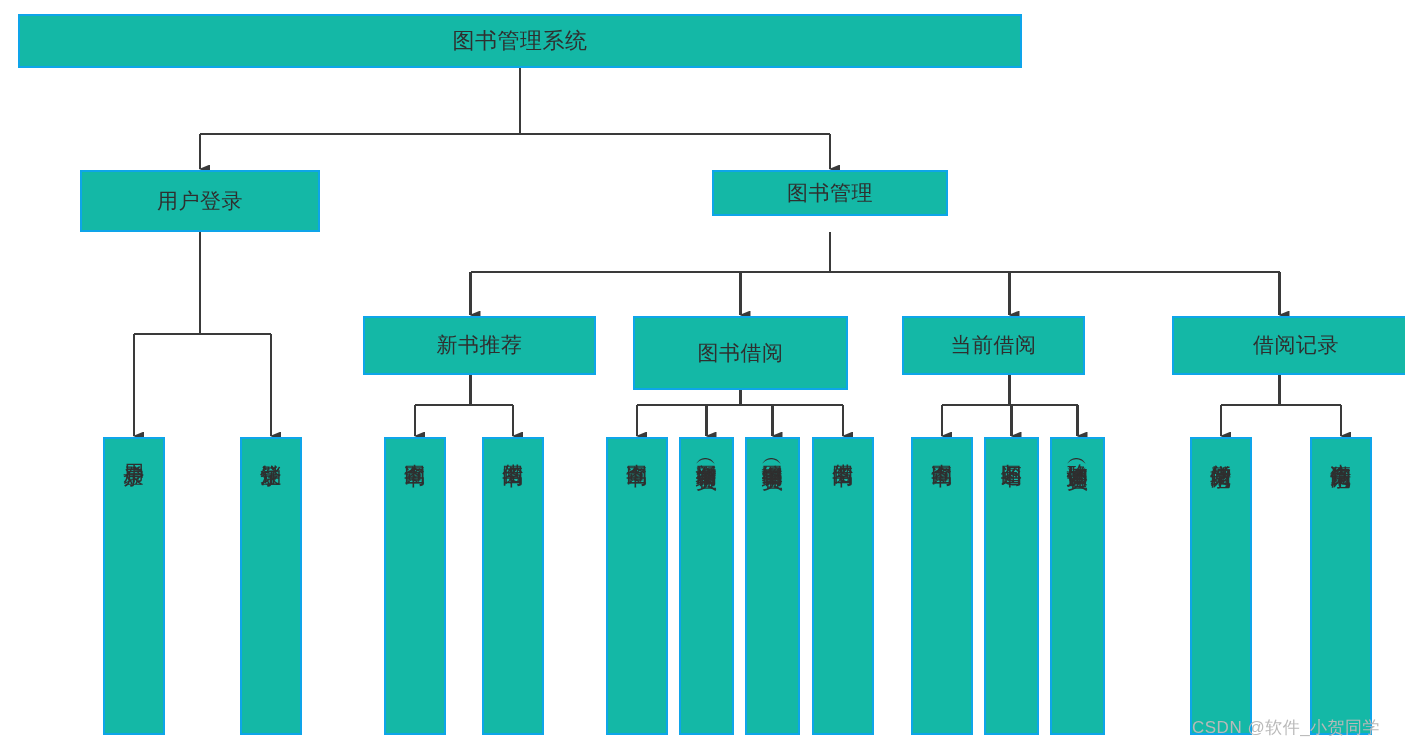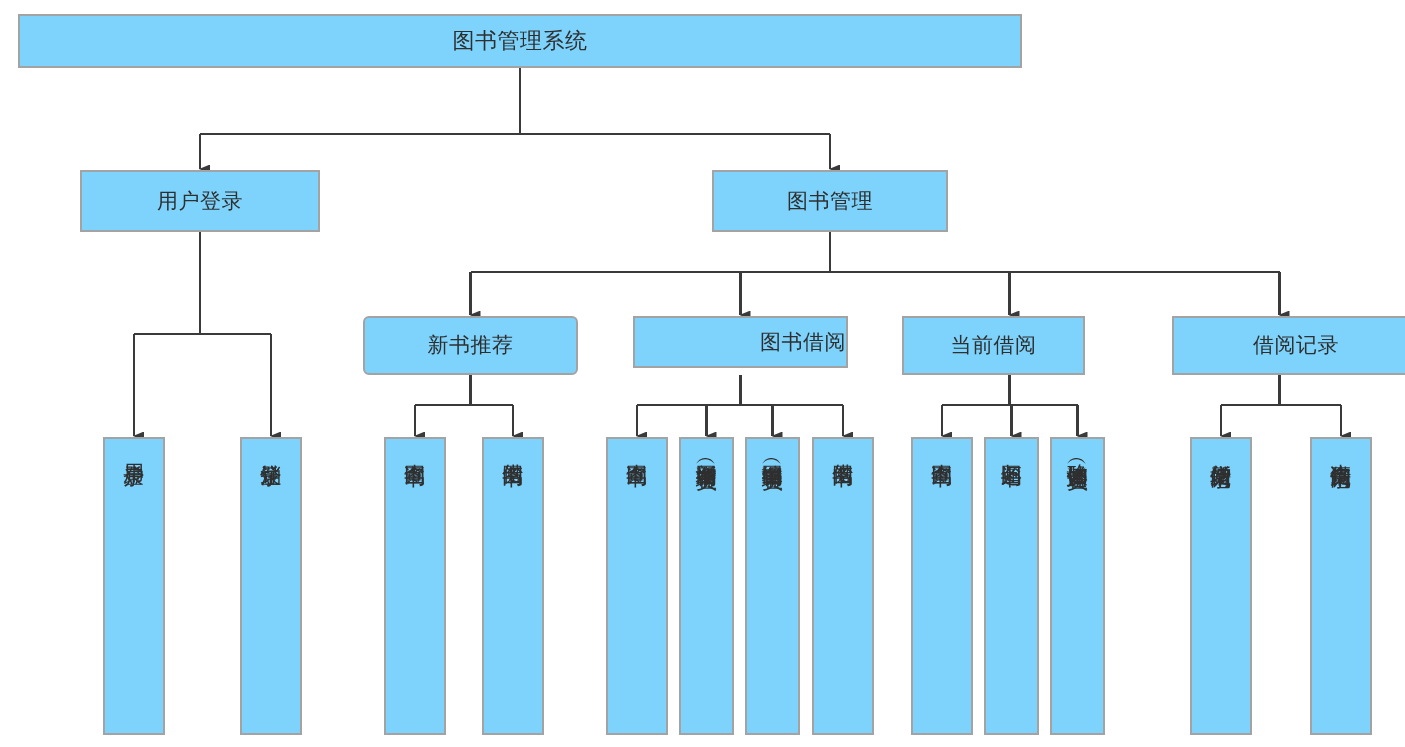--- a/index.html
+++ b/index.html
@@ -6,22 +6,22 @@
   body{
     width:1405px;height:747px;
     font-family:"Liberation Sans","DejaVu Sans",sans-serif;
     overflow:hidden;
   }
   #diagram-root{position:relative;width:1405px;height:747px;background:#fff;}
   svg.edges{position:absolute;left:0;top:0;width:1405px;height:747px;overflow:visible;}
   .node{
     position:absolute;
     box-sizing:border-box;
-    background:#7dd3fc;
-    border:2px solid #a3a3a3;
+    background:#14b8a6;
+    border:2px solid #0ea5e9;
     display:flex;
     align-items:center;
     justify-content:center;
     color:#2f2f2f;
   }
   .node .label{
     display:block;
     text-align:center;
     line-height:1.08;
     letter-spacing:0.5px;
@@ -99,27 +99,27 @@
         <line x1="1341" y1="405" x2="1341" y2="436" stroke="#3a3a3a" stroke-width="2.4" shape-rendering="crispEdges" marker-end="url(#arrowhead)"></line>
       </g>
   </svg>
   <div id="node-layer">
       <div class="node horizontal root" style="left: 18px; top: 14px; width: 1004px; height: 54px;">
         <span class="label">图书管理系统</span>
       </div>
       <div class="node horizontal" style="left: 80px; top: 170px; width: 240px; height: 62px;">
         <span class="label">用户登录</span>
       </div>
-      <div class="node horizontal" style="left: 712px; top: 170px; width: 236px; height: 62px;">
+      <div class="node horizontal" style="left: 712px; top: 170px; width: 236px; height: 46px;">
         <span class="label">图书管理</span>
       </div>
-      <div class="node horizontal" style="left: 363px; top: 316px; width: 215px; height: 59px; border-radius: 6px;">
+      <div class="node horizontal" style="left: 363px; top: 316px; width: 233px; height: 59px;">
         <span class="label">新书推荐</span>
       </div>
-      <div class="node horizontal" style="left: 633px; top: 316px; width: 215px; height: 52px; justify-content: flex-end;">
+      <div class="node horizontal" style="left: 633px; top: 316px; width: 215px; height: 74px;">
         <span class="label">图书借阅</span>
       </div>
       <div class="node horizontal" style="left: 902px; top: 316px; width: 183px; height: 59px;">
         <span class="label">当前借阅</span>
       </div>
       <div class="node horizontal" style="left: 1172px; top: 316px; width: 248px; height: 59px;">
         <span class="label">借阅记录</span>
       </div>
       <div class="node vertical" style="left: 103px; top: 437px; width: 62px; height: 298px;">
         <span class="label">用户登录</span>
@@ -154,13 +154,14 @@
       <div class="node vertical" style="left: 1050px; top: 437px; width: 55px; height: 298px;">
         <span class="label">确认归还（管理员）</span>
       </div>
       <div class="node vertical" style="left: 1190px; top: 437px; width: 62px; height: 298px;">
         <span class="label">新增借阅记录</span>
       </div>
       <div class="node vertical" style="left: 1310px; top: 437px; width: 62px; height: 298px;">
         <span class="label">查询借阅记录</span>
       </div>
     </div>
+  <div class="watermark" style="left: 1192px; top: 716px; color: rgb(185, 185, 185);">CSDN @软件_小贺同学</div>
 </div>
 
 </body></html>

